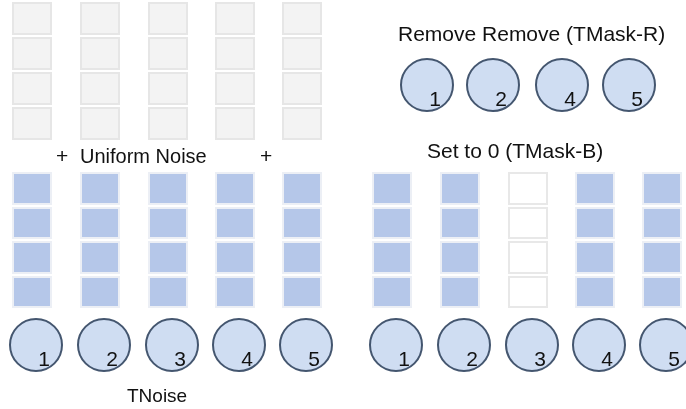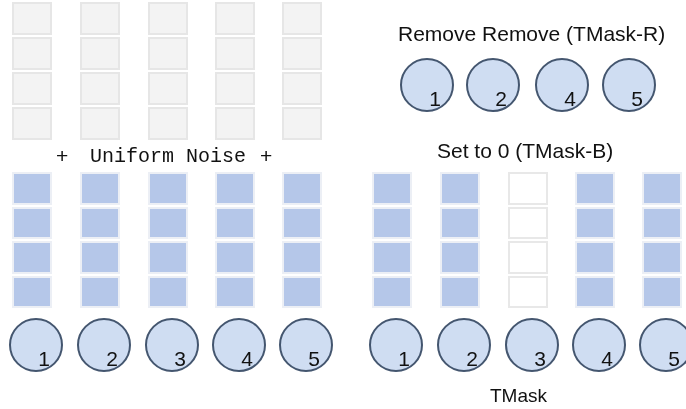--- a/index.html
+++ b/index.html
@@ -119,21 +119,21 @@
     <div class="cell"></div>
   </div>
   <div class="column col-gray" style="left:282px; top:2px; width:40px; height:138px;">
     <div class="cell"></div>
     <div class="cell"></div>
     <div class="cell"></div>
     <div class="cell"></div>
   </div>
 
   <div class="label label-plus" style="left:56px; top:144px;">+</div>
-  <div class="label label-op" style="left:90px; top:145px;font-family:Liberation Mono, monospace;">Uniform Noise</div>
+  <div class="label label-op" style="left:80px; top:145px;">Uniform Noise</div>
   <div class="label label-plus" style="left:260px; top:144px;">+</div>
 
   <div class="column col-blue" style="left:12px; top:172px; width:40px; height:136px;">
     <div class="cell"></div>
     <div class="cell"></div>
     <div class="cell"></div>
     <div class="cell"></div>
   </div>
   <div class="column col-blue" style="left:80px; top:172px; width:40px; height:136px;">
     <div class="cell"></div>
@@ -169,37 +169,38 @@
   <div class="circle" style="left:145px; top:318px;">
     <span class="circle-num">3</span>
   </div>
   <div class="circle" style="left:212px; top:318px;">
     <span class="circle-num">4</span>
   </div>
   <div class="circle" style="left:279px; top:318px;">
     <span class="circle-num">5</span>
   </div>
 
+  <div class="label label-foot" style="left:127px; top:385px;">TNoise</div>
 
   <div class="label label-head" style="left:398px; top:22px;">Remove Remove (TMask-R)</div>
 
   <div class="circle" style="left:400px; top:58px;">
     <span class="circle-num">1</span>
   </div>
   <div class="circle" style="left:466px; top:58px;">
     <span class="circle-num">2</span>
   </div>
   <div class="circle" style="left:535px; top:58px;">
     <span class="circle-num">4</span>
   </div>
   <div class="circle" style="left:602px; top:58px;">
     <span class="circle-num">5</span>
   </div>
 
-  <div class="label label-head" style="left:437px; top:139px;">Set to 0 (TMask-B)</div>
+  <div class="label label-head" style="left:427px; top:139px;">Set to 0 (TMask-B)</div>
 
   <div class="column col-blue" style="left:372px; top:172px; width:40px; height:136px;">
     <div class="cell"></div>
     <div class="cell"></div>
     <div class="cell"></div>
     <div class="cell"></div>
   </div>
   <div class="column col-blue" style="left:440px; top:172px; width:40px; height:136px;">
     <div class="cell"></div>
     <div class="cell"></div>
@@ -234,15 +235,14 @@
   <div class="circle" style="left:505px; top:318px;">
     <span class="circle-num">3</span>
   </div>
   <div class="circle" style="left:572px; top:318px;">
     <span class="circle-num">4</span>
   </div>
   <div class="circle" style="left:639px; top:318px;">
     <span class="circle-num">5</span>
   </div>
 
-  <div class="label label-foot" style="left:490px; top:385px;">TMask</div>
 
 </div>
 
 </body></html>

